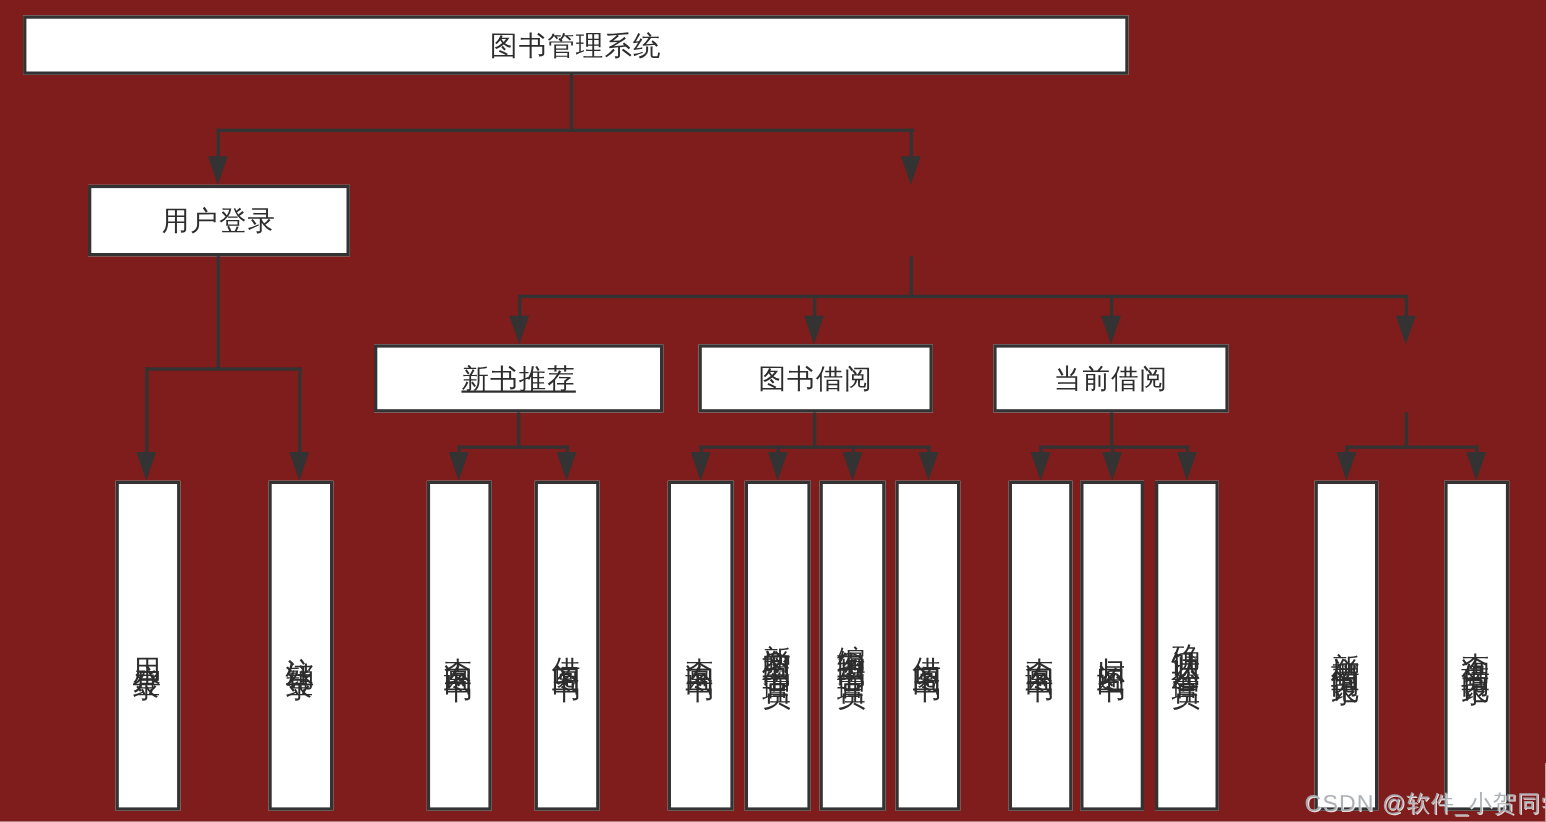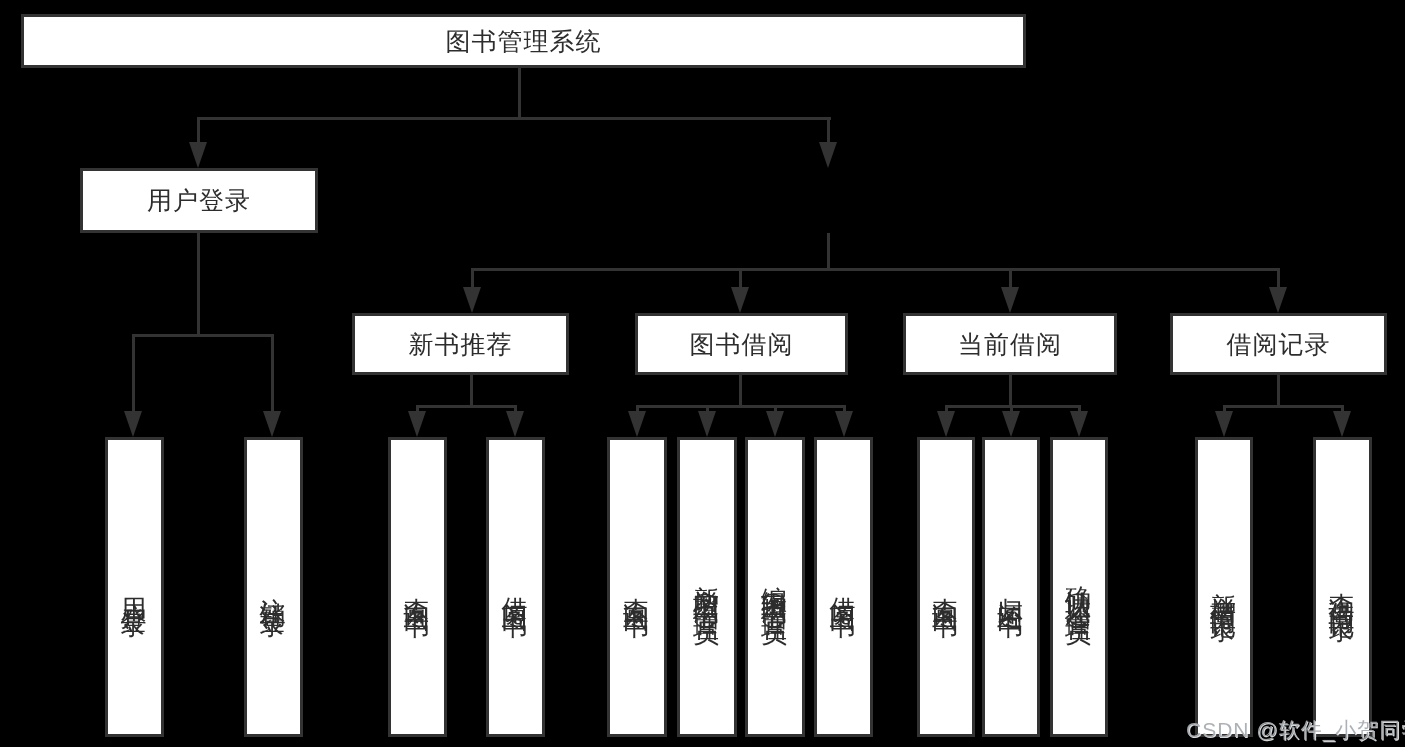--- a/index.html
+++ b/index.html
@@ -1,19 +1,19 @@
 <!DOCTYPE html>
 <html><head>
 <meta charset="utf-8">
 <style>
   html,body{margin:0;padding:0;background:#ffffff;}
   #canvas{
     position:relative;
     width:1405px;height:747px;
-    background:#000000;
+    background:#7f1d1d;
     font-family:"Liberation Sans","DejaVu Sans",sans-serif;
     overflow:hidden;
   }
   .box{
     position:absolute;
     box-sizing:border-box;
     border:3px solid #333333;
     background:#ffffff;
     display:flex;
     align-items:center;
@@ -82,24 +82,23 @@
   <div class="hl" style="left:471px;top:268px;width:808px;"></div>
   <div class="vl" style="left:471px;top:268px;height:25px;"></div>
   <div class="arr" style="left:463px;top:287px;"></div>
   <div class="vl" style="left:739px;top:268px;height:25px;"></div>
   <div class="arr" style="left:731px;top:287px;"></div>
   <div class="vl" style="left:1009px;top:268px;height:25px;"></div>
   <div class="arr" style="left:1001px;top:287px;"></div>
   <div class="vl" style="left:1277px;top:268px;height:25px;"></div>
   <div class="arr" style="left:1269px;top:287px;"></div>
 
-  <div class="box" style="left:352px;top:313px;width:217px;height:62px;">新书推荐</div>
+  <div class="box" style="left:340px;top:313px;width:263px;height:62px;text-decoration:underline;">新书推荐</div>
   <div class="box" style="left:635px;top:313px;width:213px;height:62px;">图书借阅</div>
   <div class="box" style="left:903px;top:313px;width:214px;height:62px;">当前借阅</div>
-  <div class="box" style="left:1170px;top:313px;width:217px;height:62px;">借阅记录</div>
 
   <div class="vl" style="left:470px;top:375px;height:33px;"></div>
   <div class="hl" style="left:416px;top:405px;width:101px;"></div>
   <div class="vl" style="left:416px;top:405px;height:12px;"></div>
   <div class="arr" style="left:408px;top:411px;"></div>
   <div class="vl" style="left:514px;top:405px;height:12px;"></div>
   <div class="arr" style="left:506px;top:411px;"></div>
 
   <div class="vl" style="left:739px;top:375px;height:33px;"></div>
   <div class="hl" style="left:636px;top:405px;width:209px;"></div>

